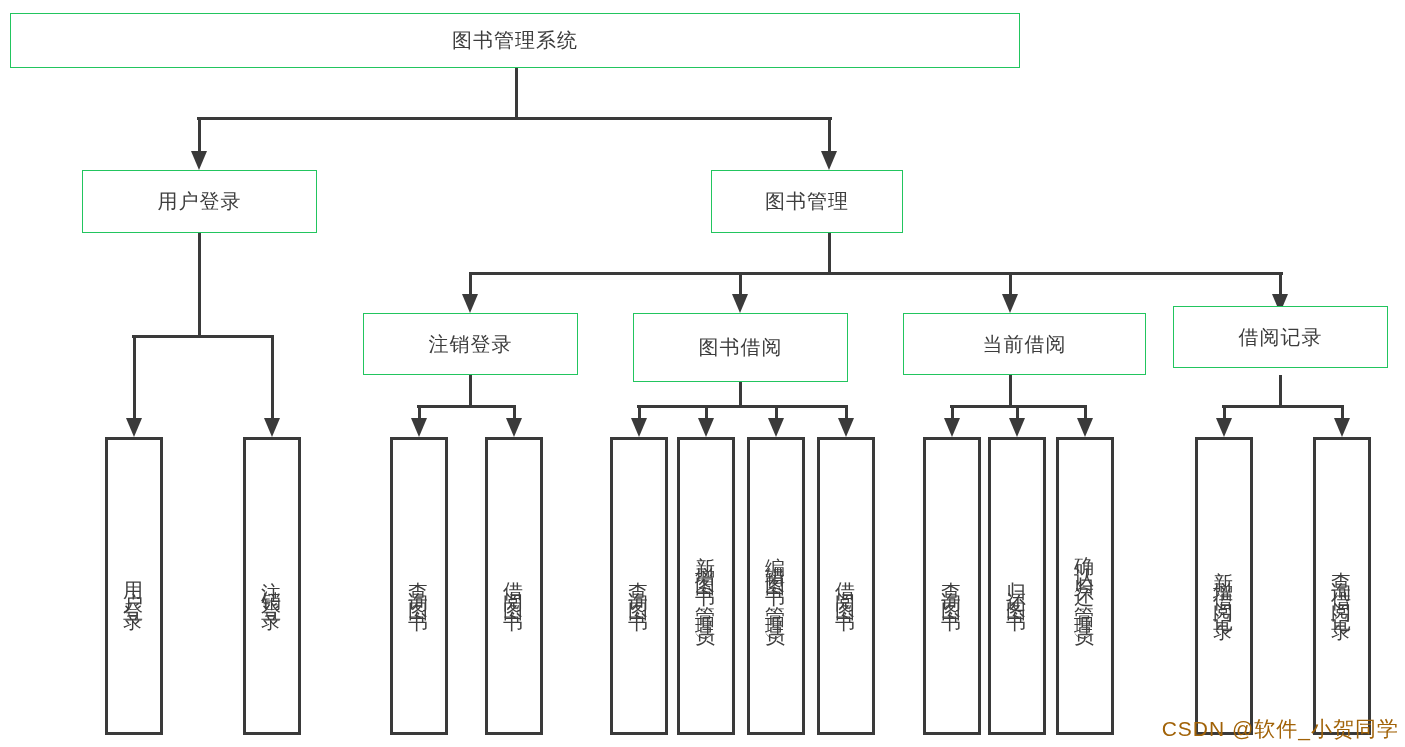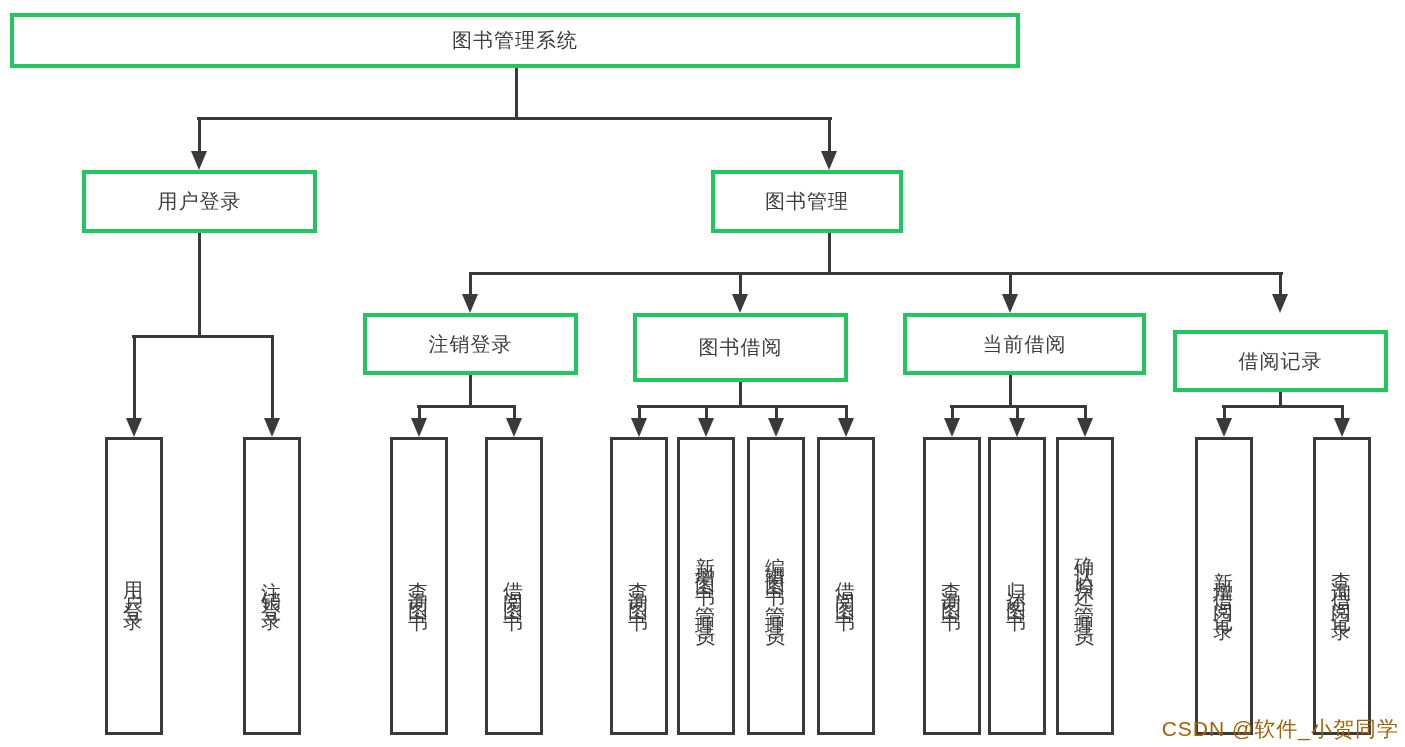--- a/index.html
+++ b/index.html
@@ -11,21 +11,21 @@
   #canvas {
     position: relative;
     width: 1405px;
     height: 747px;
     background: #ffffff;
     overflow: hidden;
   }
   .hbox {
     position: absolute;
     box-sizing: border-box;
-    border: 4px solid #22c55e;
+    border: 1px solid #22c55e;
     background: #ffffff;
     display: flex;
     align-items: center;
     justify-content: center;
     font-size: 20px;
     color: #3d3d3d;
     letter-spacing: 1px;
     z-index: 2;
   }
   .vbox {
@@ -146,21 +146,21 @@
 
   <div class="hbox" style="left:363px;top:313px;width:215px;height:62px">
     <span>注销登录</span>
   </div>
   <div class="hbox" style="left:633px;top:313px;width:215px;height:69px">
     <span>图书借阅</span>
   </div>
   <div class="hbox" style="left:903px;top:313px;width:243px;height:62px">
     <span>当前借阅</span>
   </div>
-  <div class="hbox" style="left:1173px;top:330px;width:215px;height:62px">
+  <div class="hbox" style="left:1173px;top:306px;width:215px;height:62px">
     <span>借阅记录</span>
   </div>
 
   <div class="vbox" style="left:105px;top:437px;width:58px;height:298px">
     <span>用户登录</span>
   </div>
   <div class="vbox" style="left:243px;top:437px;width:58px;height:298px">
     <span>注销登录</span>
   </div>
 

